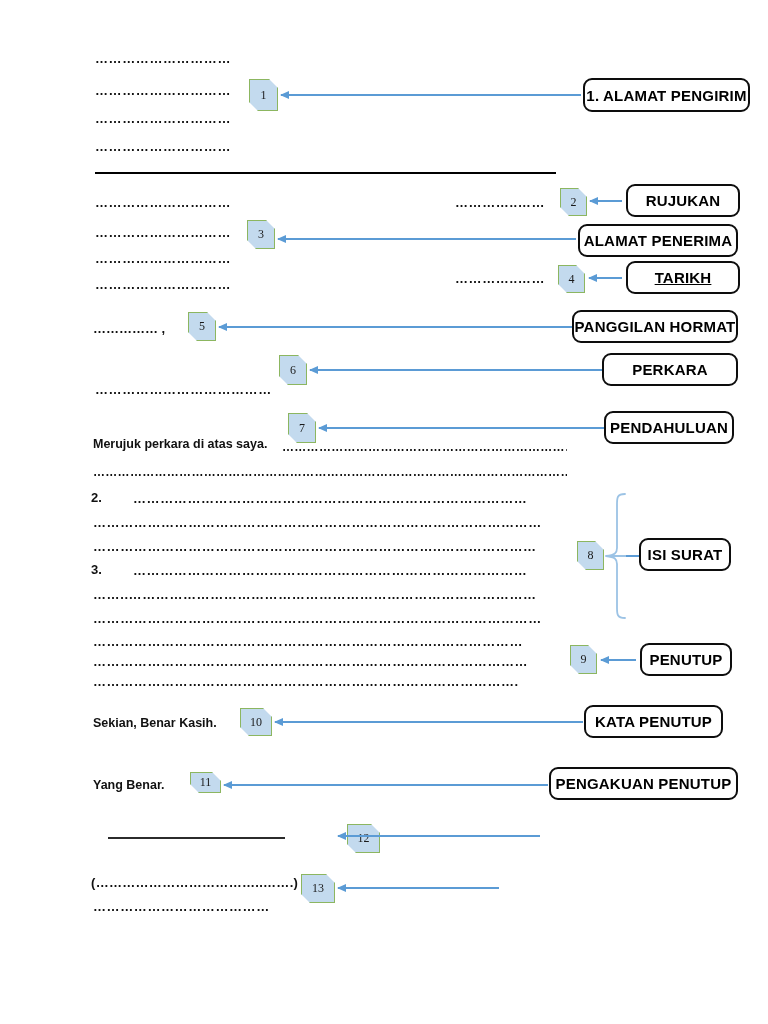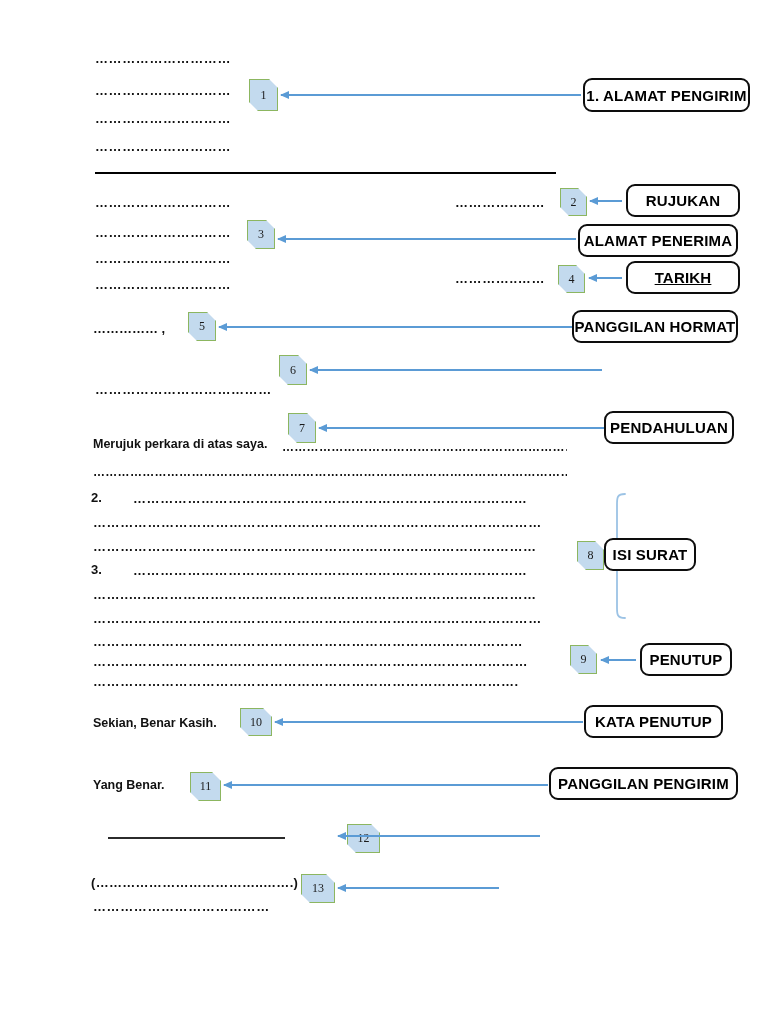--- a/index.html
+++ b/index.html
@@ -196,20 +196,23 @@
     <span>PANGGILAN HORMAT</span>
   </div>
 
   <div class="dots" style="left:95px; top:383px; width:215px;">…………………………………</div>
   <div class="badge-wrap" style="left:279px; top:355px; width:28px; height:30px;">
     <div class="badge" style="width:28px; height:30px;">
       <span>6</span>
     </div>
   </div>
   <div class="arrow" style="left:310px; top:369px; width:292px;"></div>
+  <div class="label-box" style="left:602px; top:353px; width:136px; height:33px;">
+    <span>PERKARA</span>
+  </div>
 
   <div class="badge-wrap" style="left:288px; top:413px; width:28px; height:30px;">
     <div class="badge" style="width:28px; height:30px;">
       <span>7</span>
     </div>
   </div>
   <div class="arrow" style="left:319px; top:427px; width:285px;"></div>
   <div class="label-box" style="left:604px; top:411px; width:130px; height:33px;">
     <span>PENDAHULUAN</span>
   </div>
@@ -236,21 +239,21 @@
       <path d="M22 2 C14 2, 14 6, 14 12 L14 56 C14 61, 12 63, 3 64 C12 65, 14 67, 14 72 L14 116 C14 122, 14 126, 22 126" stroke="#9cc3e5" stroke-width="1.8" fill="none" stroke-linecap="round"></path>
       <path d="M3 64 L24 64" stroke="#9cc3e5" stroke-width="1.8" stroke-linecap="round"></path>
     </svg>
   </div>
   <div class="badge-wrap" style="left:577px; top:541px; width:27px; height:29px;">
     <div class="badge" style="width:27px; height:29px;">
       <span>8</span>
     </div>
   </div>
   <div class="connector" style="left:626px; top:555px; width:16px;"></div>
-  <div class="label-box" style="left:604px; top:538px; width:92px; height:33px;">
+  <div class="label-box" style="left:639px; top:538px; width:92px; height:33px;">
     <span>ISI SURAT</span>
   </div>
 
   <div class="badge-wrap" style="left:570px; top:645px; width:27px; height:29px;">
     <div class="badge" style="width:27px; height:29px;">
       <span>9</span>
     </div>
   </div>
   <div class="arrow" style="left:601px; top:659px; width:35px;"></div>
   <div class="label-box" style="left:640px; top:643px; width:92px; height:33px;">
@@ -263,27 +266,27 @@
       <span>10</span>
     </div>
   </div>
   <div class="arrow" style="left:275px; top:721px; width:308px;"></div>
   <div class="label-box" style="left:584px; top:705px; width:139px; height:33px;">
     <span>KATA PENUTUP</span>
   </div>
 
   <div class="btext bold" style="left:93px; top:778px; font-size:12.5px;">Yang Benar.</div>
   <div class="badge-wrap" style="left:190px; top:772px; width:31px; height:29px;">
-    <div class="badge" style="width:31px; height:29px;">
+    <div class="badge" style="width:31px; height:21px;">
       <span>11</span>
     </div>
   </div>
   <div class="arrow" style="left:224px; top:784px; width:324px;"></div>
   <div class="label-box" style="left:549px; top:767px; width:189px; height:33px;">
-    <span>PANGGILAN PENGIRIM</span>
+    <span>PENGAKUAN PENUTUP</span>
   </div>
 
   <div class="sigline" style="left:108px; top:837px; width:177px;"></div>
   <div class="badge-wrap" style="left:302px; top:824px; width:20px; height:29px;padding-left:45px;">
     <div class="badge" style="width:33px; height:29px;">
       <span>12</span>
     </div>
   </div>
   <div class="arrow" style="left:338px; top:835px; width:202px;"></div>
 

